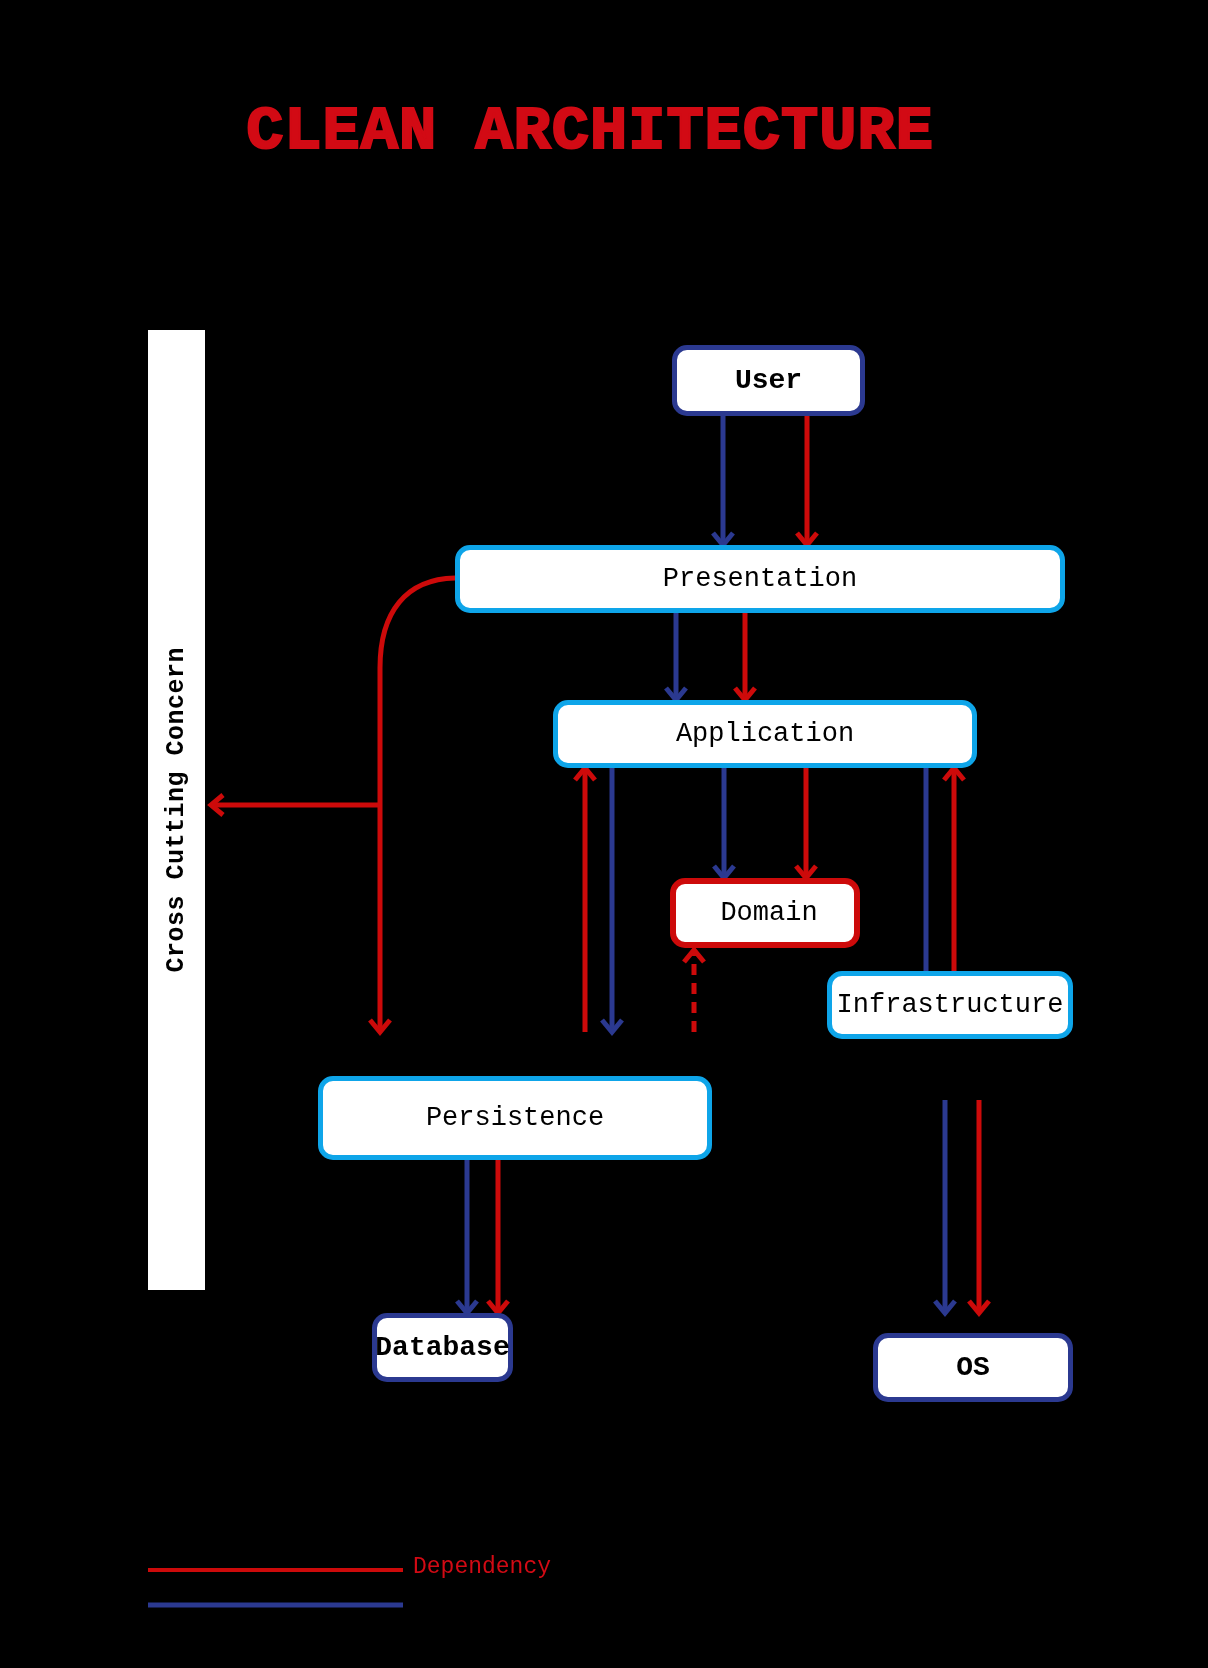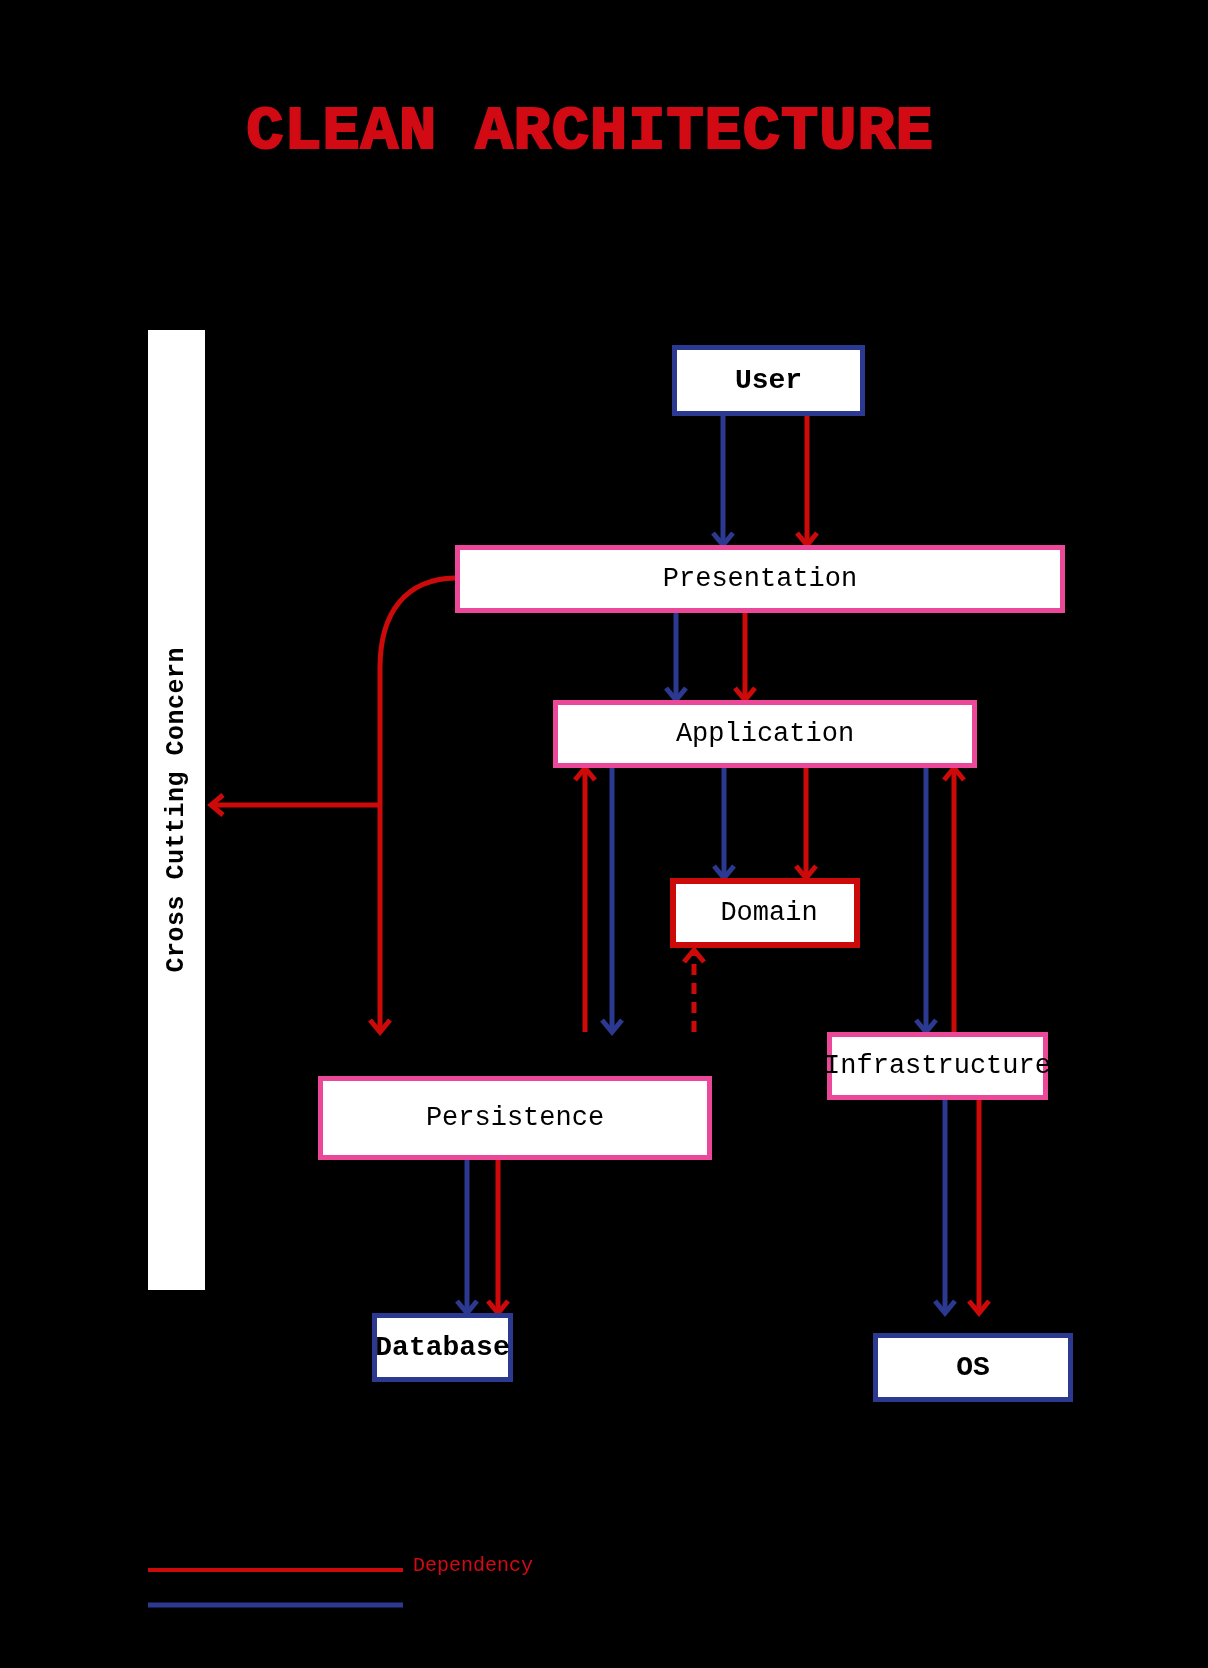--- a/index.html
+++ b/index.html
@@ -9,36 +9,36 @@
   }
   .title{
     position:absolute;top:96px;left:0;width:1180px;text-align:center;
     color:#d20a14;font-size:62px;font-weight:bold;letter-spacing:1px;
     -webkit-text-stroke:2.2px #d20a14;white-space:nowrap;
   }
   .node{
     position:absolute;background:#fff;display:flex;align-items:center;justify-content:center;
     color:#000;font-size:27px;box-sizing:border-box;
   }
-  .border-red{border:5px solid #ec4899;}
+  .border-red{border:5px solid #0ea5e9;}
   .border-red-thick{border:6px solid #cd0a0a;}
   .border-blue{border:5px solid #2b3990;}
   .bold{font-weight:bold;font-size:28px;}
   #edges{position:absolute;top:0;left:0;z-index:1;}
-  .node{z-index:2;}
+  .node{z-index:2;border-radius:15px;}
   .crossbar{
     position:absolute;left:148px;top:330px;width:57px;height:960px;background:#fff;z-index:2;
     display:flex;align-items:center;justify-content:center;
   }
   .crossbar span{
     writing-mode:vertical-rl;transform:rotate(180deg);
     font-weight:bold;font-size:25px;color:#000;white-space:nowrap;letter-spacing:0.5px;
   }
   .legend-label{
-    position:absolute;left:413px;top:1554px;color:#d20a14;font-size:20px;z-index:2;
+    position:absolute;left:413px;top:1554px;color:#d20a14;font-size:23px;z-index:2;
   }
 </style>
 </head>
 <body>
 
 <div id="canvas">
 
   <div class="title">CLEAN ARCHITECTURE</div>
 
   <svg id="edges" width="1208" height="1668" viewBox="0 0 1208 1668" xmlns="http://www.w3.org/2000/svg">
@@ -98,21 +98,21 @@
   </div>
 
   <div class="node border-red-thick" style="left:670px;top:878px;width:190px;height:70px;padding-left:8px;">
     <span>Domain</span>
   </div>
 
   <div class="node border-red" style="left:318px;top:1076px;width:394px;height:84px;">
     <span>Persistence</span>
   </div>
 
-  <div class="node border-red" style="left:827px;top:1032px;width:221px;height:68px;">
+  <div class="node border-red" style="left:827px;top:971px;width:246px;height:68px;">
     <span>Infrastructure</span>
   </div>
 
   <div class="node border-blue bold" style="left:372px;top:1313px;width:141px;height:69px;">
     <span>Database</span>
   </div>
 
   <div class="node border-blue bold" style="left:873px;top:1313px;width:200px;height:69px;margin-top:20px;">
     <span>OS</span>
   </div>

